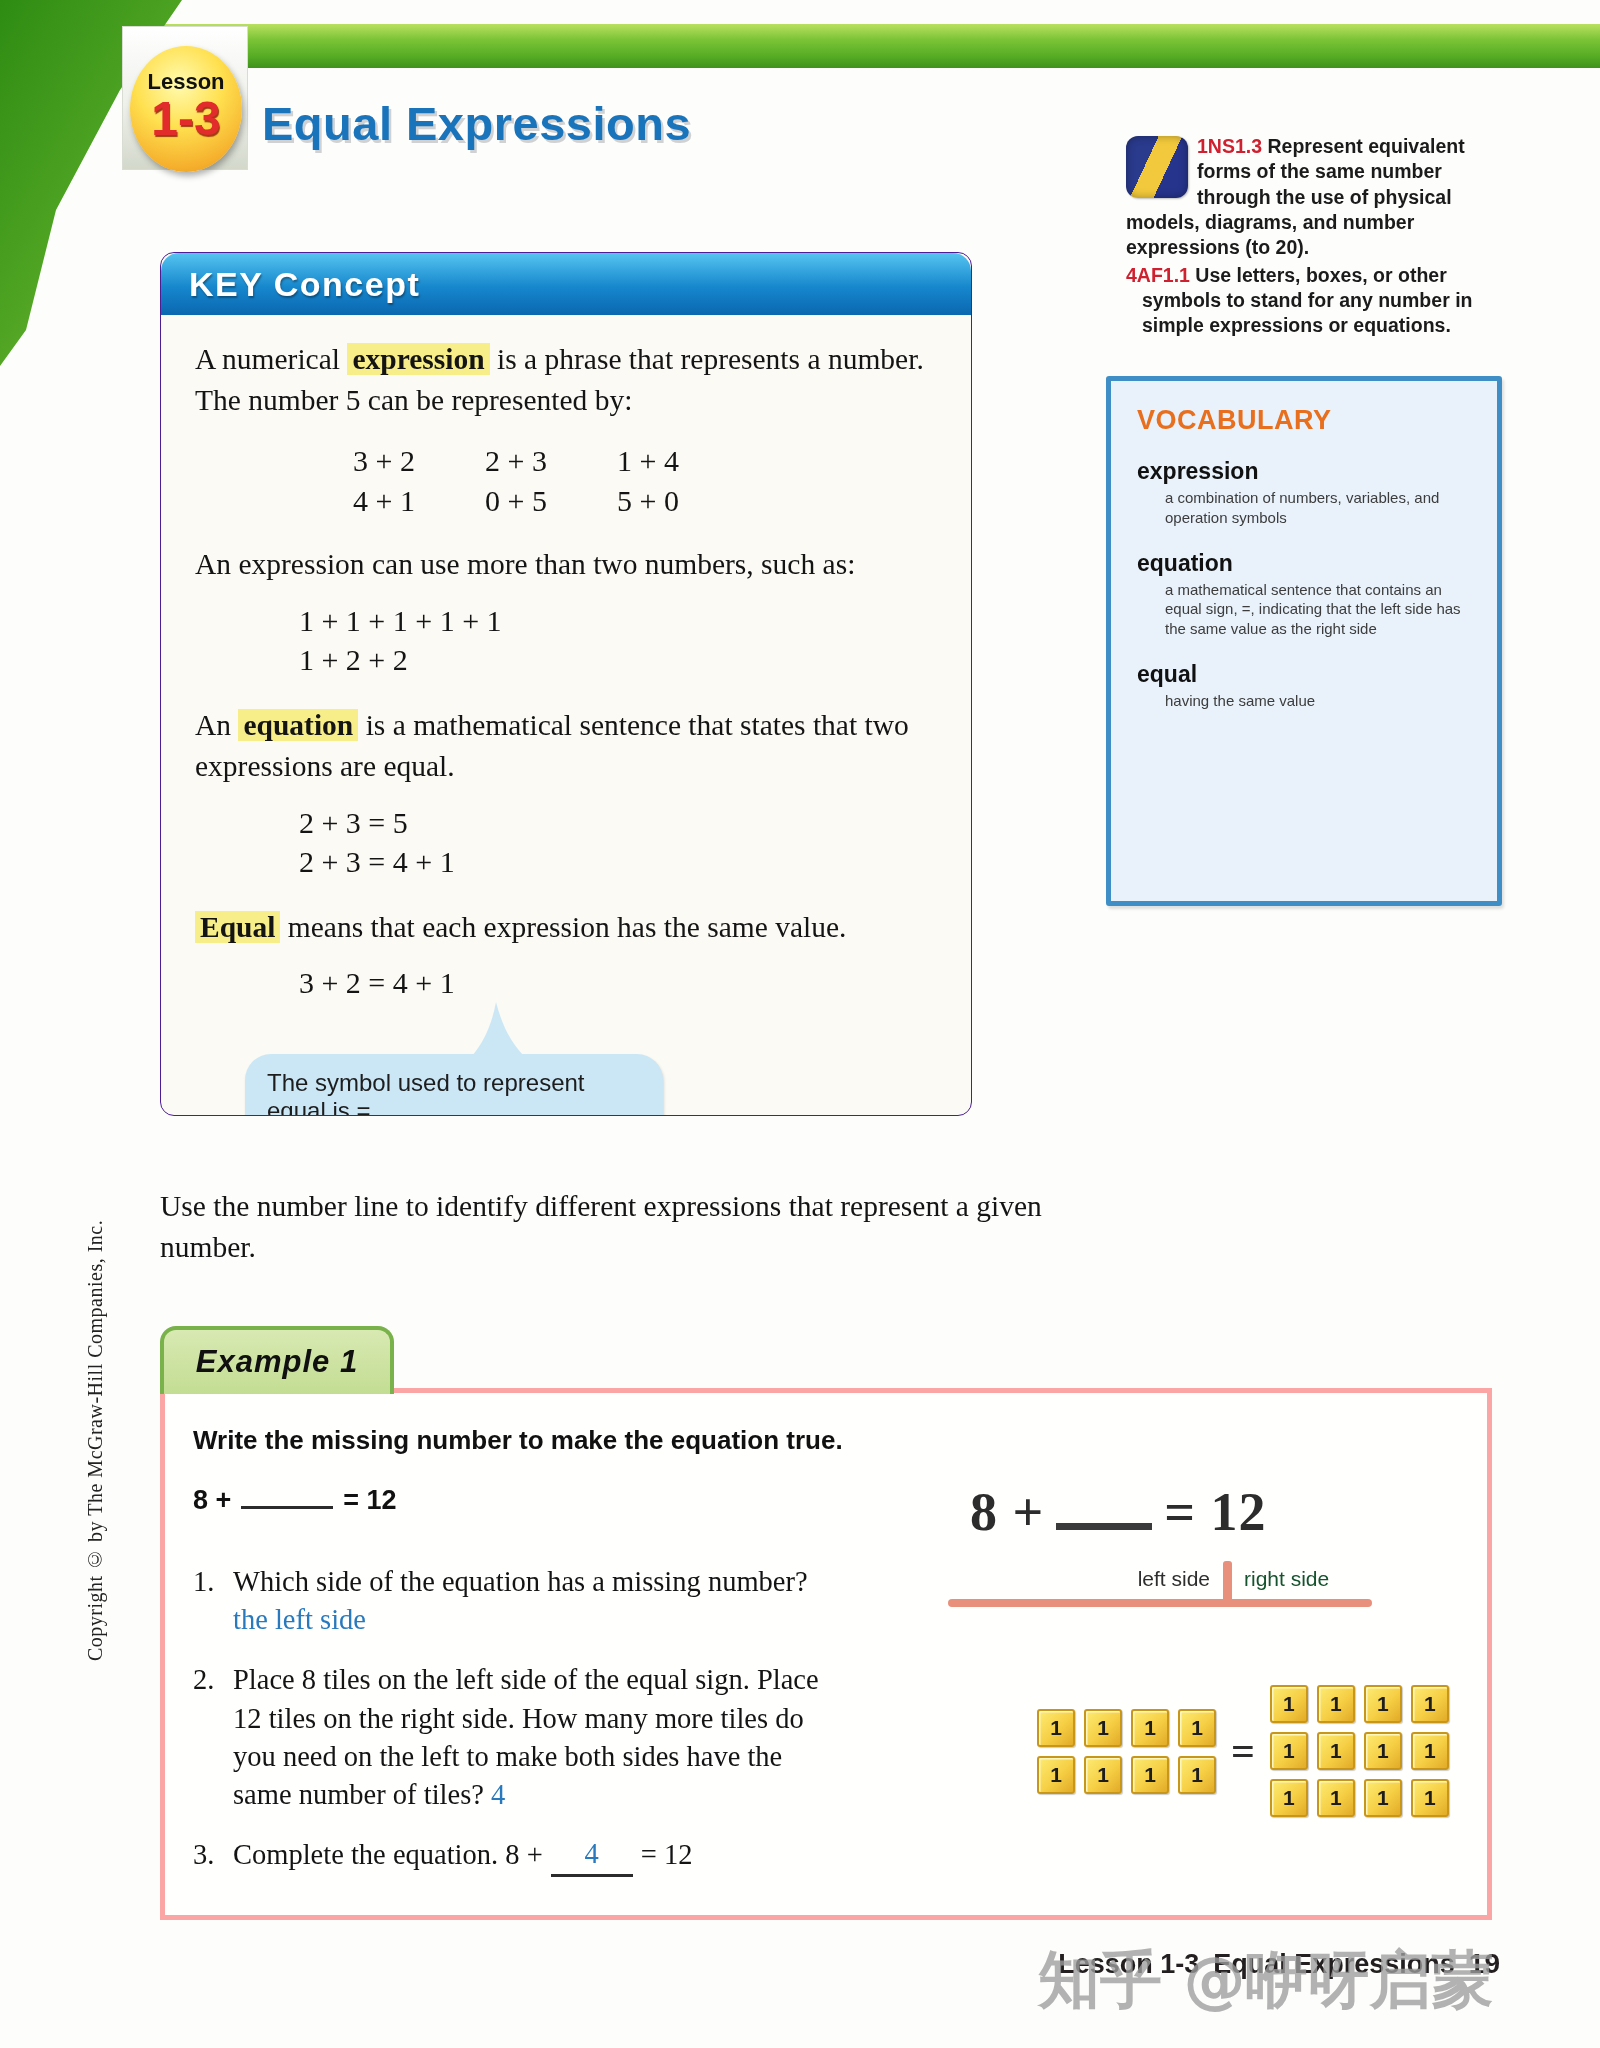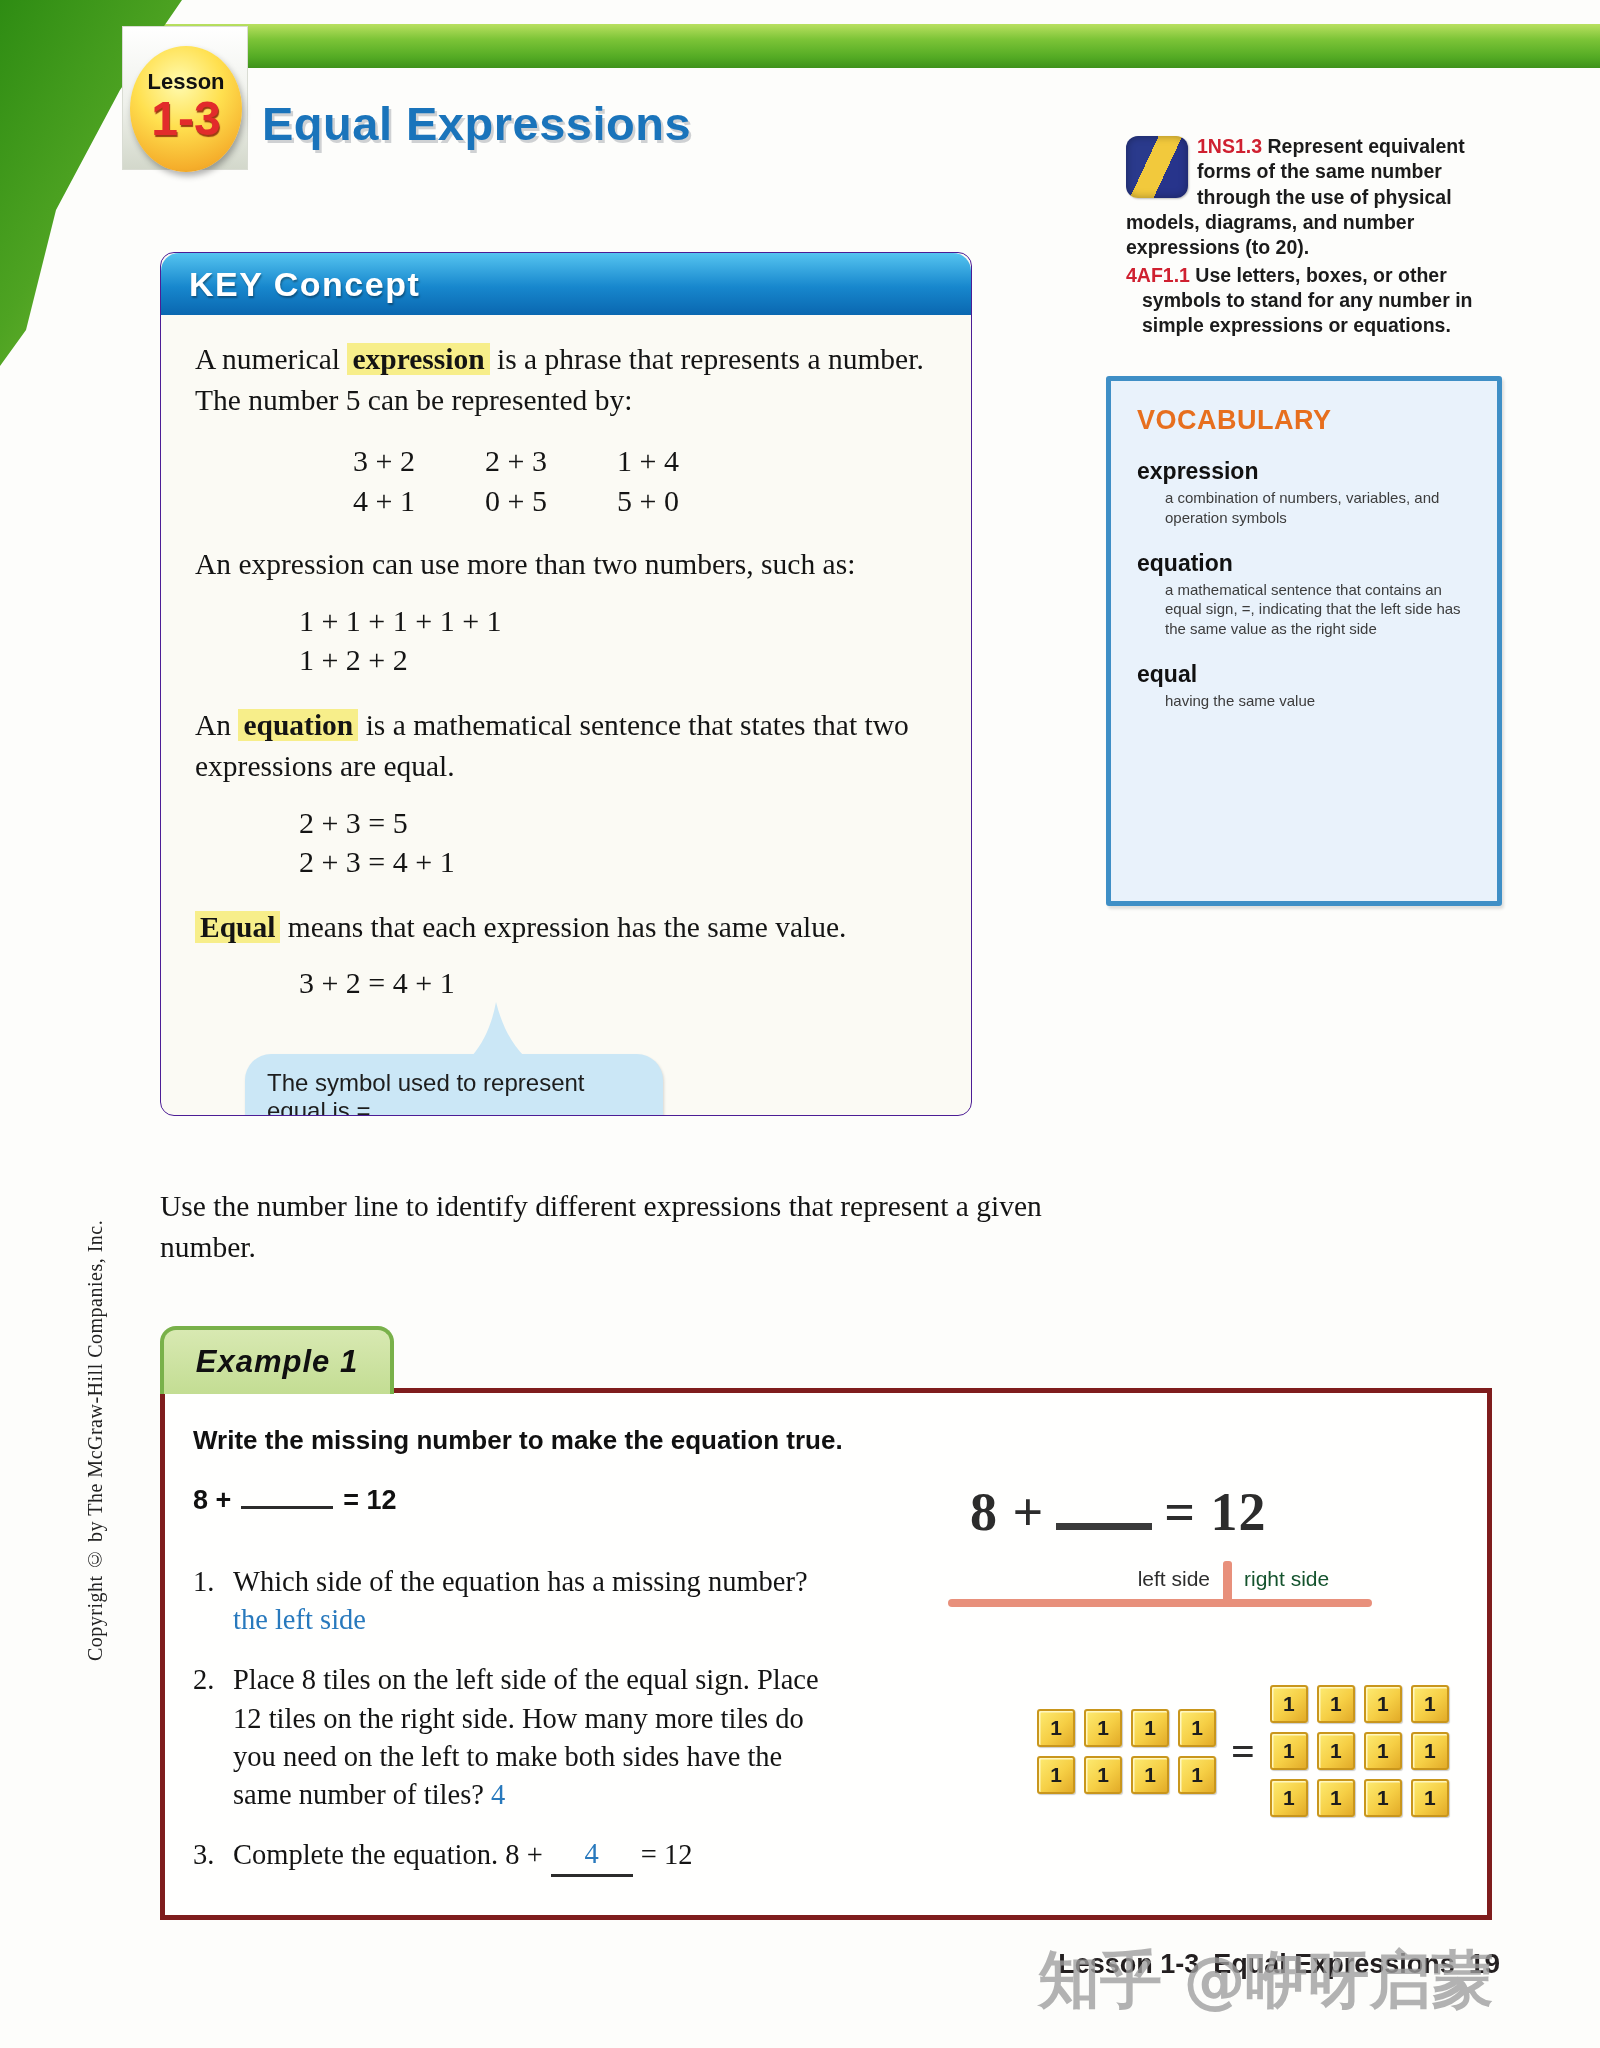--- a/index.html
+++ b/index.html
@@ -101,21 +101,21 @@
 
   
   .ex-tab {
     position:absolute; left:160px; top:1326px; width:234px; height:68px; z-index:2;
     background:linear-gradient(180deg,#d8e9b2,#c3dd93); border:4px solid #79b14a; border-bottom:none;
     border-radius:16px 16px 0 0; display:flex; align-items:center; justify-content:center;
     font-size:31px; font-weight:bold; font-style:italic; color:#101010; letter-spacing:1px;
   }
   .ex-box {
     position:absolute; left:160px; top:1388px; width:1332px; height:532px; z-index:1;
-    background:#fffffe; border:5px solid #7f1d1d;
+    background:#fffffe; border:5px solid #fca5a5;
   }
   .ex-prompt { position:absolute; left:28px; top:32px; font-size:26px; font-weight:bold; color:#111; }
   .ex-eq { position:absolute; left:28px; top:92px; font-size:27px; font-weight:bold; color:#111; }
   .blank-sm { display:inline-block; width:92px; height:.72em; border-bottom:3px solid #2b2b2b; margin:0 10px; }
   .steps { position:absolute; left:28px; top:170px; width:648px;
            font-family:"Liberation Serif", serif; font-size:28.5px; color:#141414; }
   .step { display:flex; line-height:1.34; }
   .step + .step { margin-top:22px; }
   .step-num { width:40px; flex:none; }
   .answer { color:#2879bd; }

